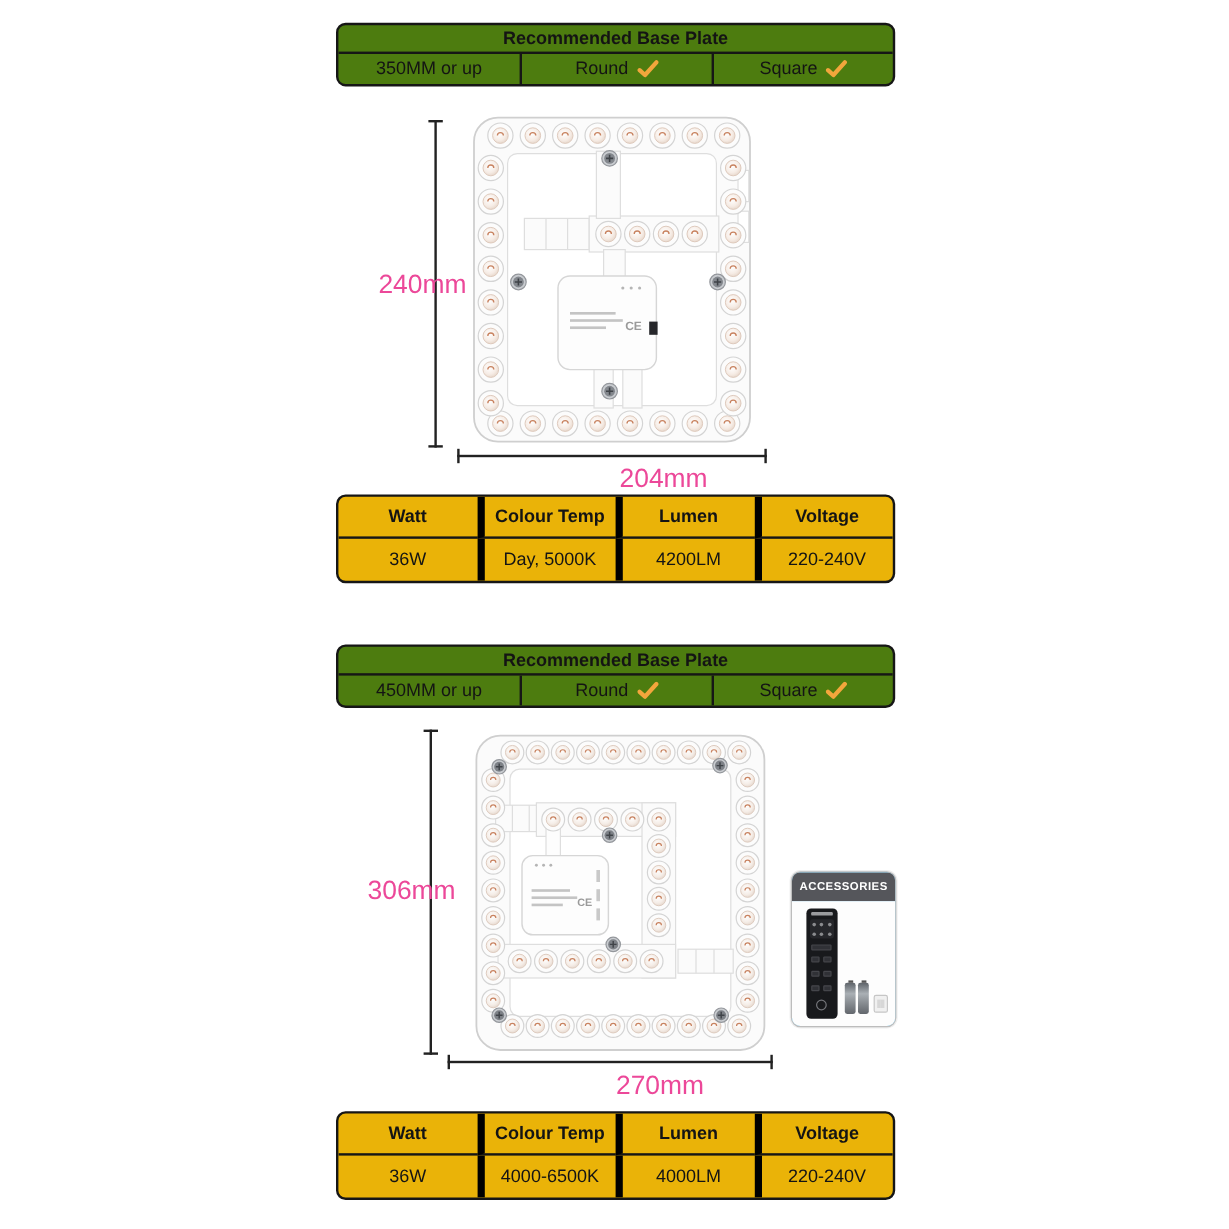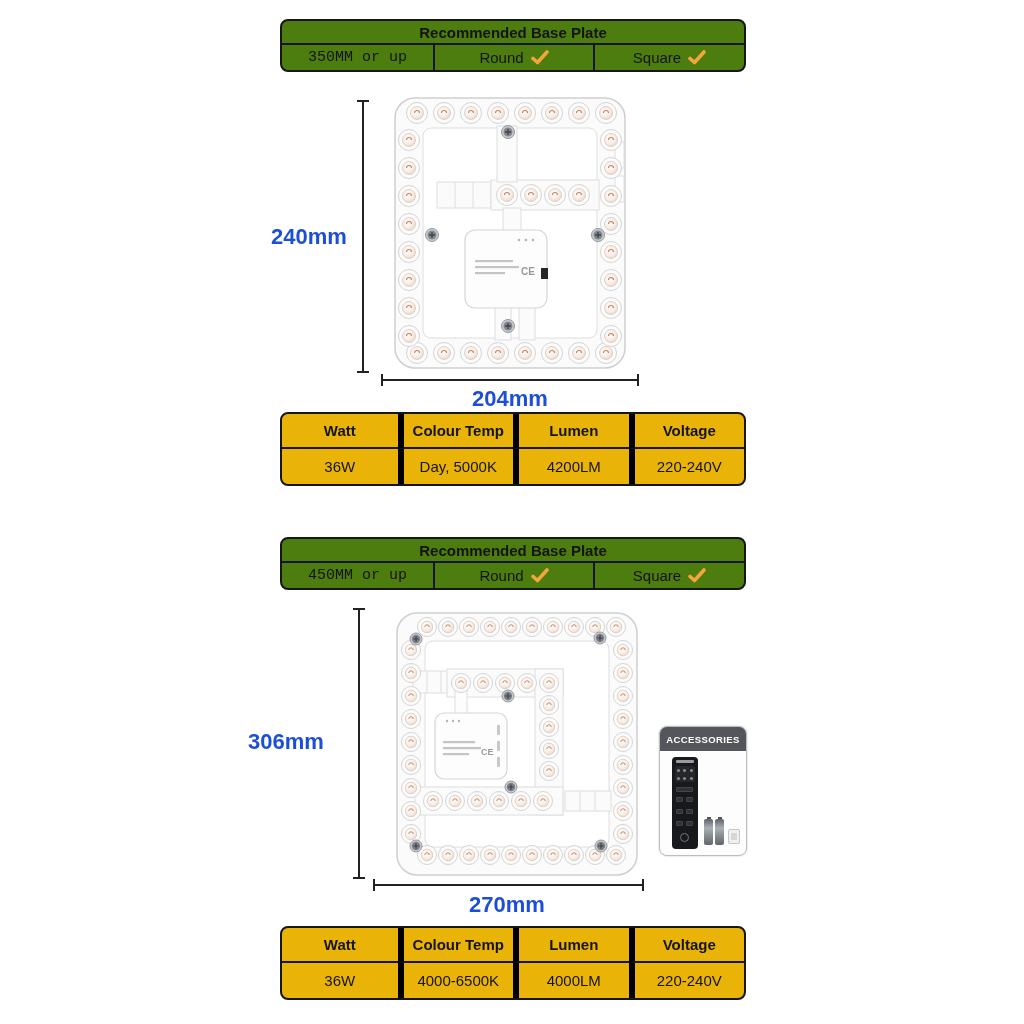--- a/index.html
+++ b/index.html
@@ -8,40 +8,40 @@
   font-family:"Liberation Sans","DejaVu Sans",sans-serif; color:#141414; overflow:hidden; }
 
 
 .bp-table { position:absolute; left:280px; width:466px; border:2px solid #161616;
   border-radius:8px; overflow:hidden; background:#4d7c0f; }
 .bp-title { height:24px; border-bottom:2px solid #161616; display:flex; align-items:center;
   justify-content:center; font-weight:bold; font-size:15px; }
 .bp-row { display:grid; grid-template-columns:1fr 1.06fr 1fr; height:25px; }
 .bp-cell { display:flex; align-items:center; justify-content:center; font-size:15px; gap:7px;
   border-left:2px solid #161616; }
-.bp-cell:first-child { border-left:none;font-family:Liberation Mono, monospace; }
+.bp-cell:first-child { border-left:none; }
 .check { width:18px; height:15px; flex:0 0 auto; }
 
 
 .spec-table { position:absolute; left:280px; width:466px; border:2px solid #161616;
   border-radius:8px; overflow:hidden; background:#eab308; }
 .spec-row { display:grid; grid-template-columns:1fr 1fr 1fr 1fr; }
 .spec-row.head .spec-cell { font-weight:bold; border-bottom:2px solid #161616; }
 .spec-cell { height:35px; display:flex; align-items:center; justify-content:center;
   font-size:15px; border-left:6px solid #000000; }
 .spec-cell:first-child { border-left:none; }
 
 
 .vdim { position:absolute; width:2px; background:#222; }
 .vdim::before,.vdim::after { content:""; position:absolute; left:-5px; width:12px; height:2px; background:#222; }
 .vdim::before { top:0; } .vdim::after { bottom:0; }
 .hdim { position:absolute; height:2px; background:#222; }
 .hdim::before,.hdim::after { content:""; position:absolute; top:-5px; width:2px; height:12px; background:#222; }
 .hdim::before { left:0; } .hdim::after { right:0; }
-.dim-label { position:absolute; font-weight:bold; font-size:22px; color:#1d4ed8; text-align:center; }
+.dim-label { position:absolute; font-weight:normal; font-size:22px; color:#ec4899; text-align:center;margin-left:43px; }
 
 
 .module-photo { position:absolute; }
 
 
 .acc { position:absolute; left:659px; top:726px; width:88px; height:130px; background:#7dd3fc;
   border:1px solid #bdbdbd; border-radius:8px; overflow:hidden; box-shadow:0 0 0 1px #eee; }
 .acc-head { height:24px; background:#55565B; color:#fff; display:flex; align-items:center;
   justify-content:center; font-size:9.5px; font-weight:bold; letter-spacing:.4px; }
 .acc-body { position:relative; height:104px; background:#fdfdfd; }
@@ -315,21 +315,21 @@
         <rect x="106" y="134" width="3" height="10" fill="#c9c9c9"></rect>
         <rect x="106" y="150" width="3" height="10" fill="#c9c9c9"></rect>
       <rect x="52" y="134" width="32" height="2.2" fill="#c4c4c4"></rect>
       <rect x="52" y="140" width="38" height="2.2" fill="#c4c4c4"></rect>
       <rect x="52" y="146" width="26" height="2.2" fill="#c4c4c4"></rect>
       <text x="90" y="148" font-size="9" fill="#9a9a9a" font-weight="bold">CE</text>
     </g>
   </svg>
 
   <div class="vdim" style="left:358px; top:608px; height:271px;"></div>
-  <div class="dim-label" style="left:240px; top:729px; width:92px;">306mm</div>
+  <div class="dim-label" style="left:254px; top:729px; width:92px;">306mm</div>
   <div class="hdim" style="left:373px; top:884px; width:271px;"></div>
   <div class="dim-label" style="left:452px; top:892px; width:110px;">270mm</div>
 
   <div class="acc">
     <div class="acc-head">ACCESSORIES</div>
     <div class="acc-body">
       <div class="remote">
         <div class="r-brand"></div>
         <div class="r-pad">
           <div class="r-dot"></div>

